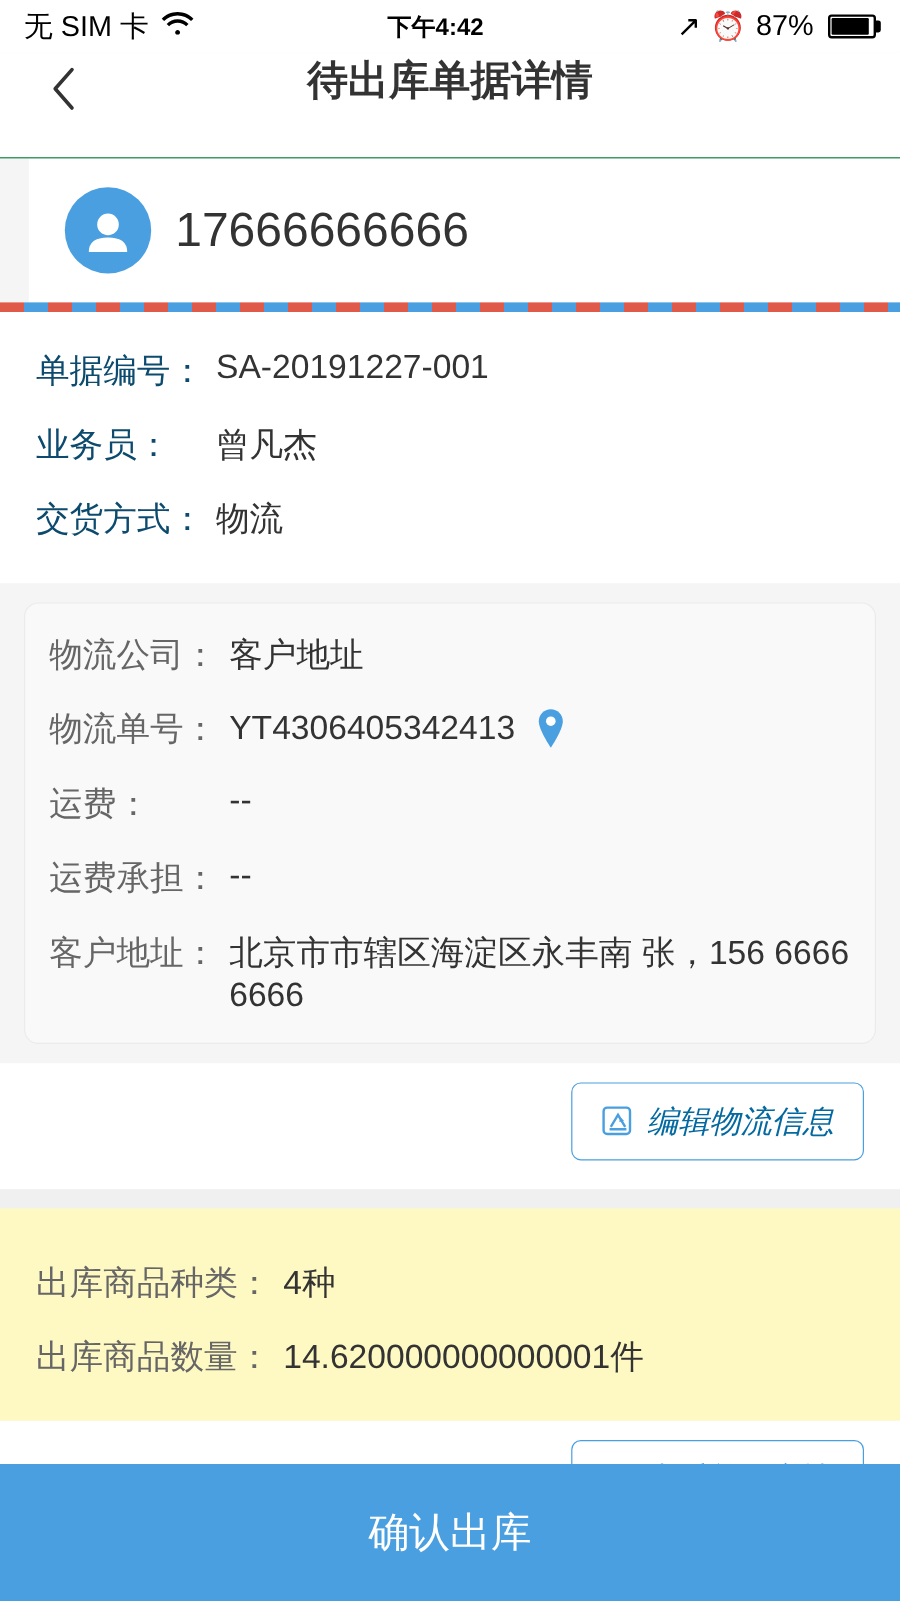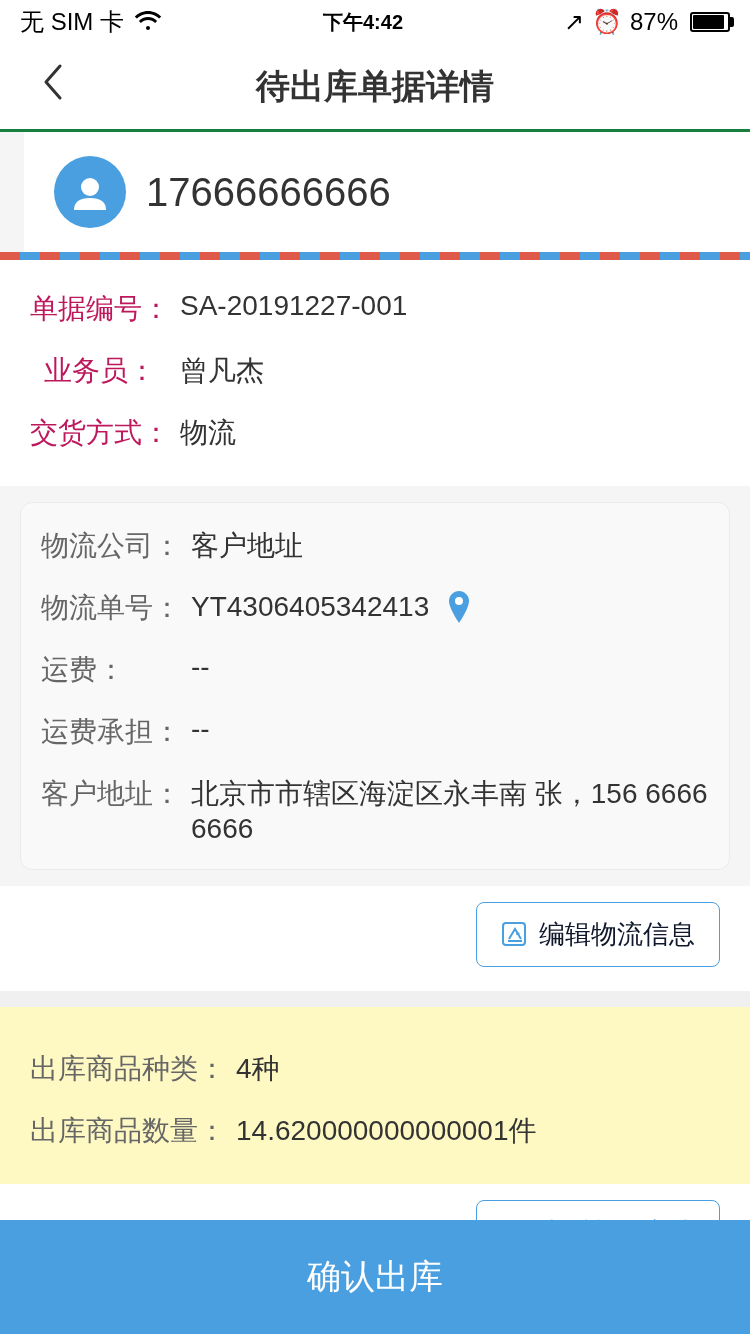--- a/index.html
+++ b/index.html
@@ -58,23 +58,22 @@
       background: #000;
       border-radius: 1px;
     }
 
     
     .nav-bar {
       width: 750px;
       height: 88px;
       background: #fff;
       display: flex;
-      align-items: center;
       padding: 0 30px;
-      border-bottom: 3px solid #15803d;
+      border-bottom: 1px solid #15803d;
       position: relative;
     }
     .nav-back {
       font-size: 36px;
       color: #333;
       cursor: pointer;
       padding: 10px;
     }
     .nav-title {
       position: absolute;
@@ -132,24 +131,24 @@
       background: #fff;
       padding: 30px 30px 10px 30px;
       margin-bottom: 16px;
     }
     .info-row {
       display: flex;
       align-items: flex-start;
       margin-bottom: 24px;
     }
     .info-label {
-      color: #be185d;
+      color: #0c4a6e;
       font-size: 28px;
       min-width: 140px;
-      text-align: center;
+      text-align: left;
       flex-shrink: 0;
     }
     .info-value {
       color: #333;
       font-size: 28px;
       margin-left: 10px;
       flex: 1;
     }
 
     
@@ -196,27 +195,28 @@
       display: flex;
       align-items: center;
       justify-content: flex-end;
       padding: 16px 30px 24px 30px;
       background: #fff;
     }
     .btn-edit {
       border: 1px solid #4a9fe0;
       border-radius: 8px;
       padding: 14px 24px;
-      color: #0f172a;
+      color: #0369a1;
       font-size: 26px;
       display: flex;
       align-items: center;
       gap: 10px;
       cursor: pointer;
       background: #fff;
+      font-style: italic;
     }
     .edit-icon {
       width: 28px;
       height: 28px;
     }
 
     
     .section-sep {
       width: 750px;
       height: 16px;

